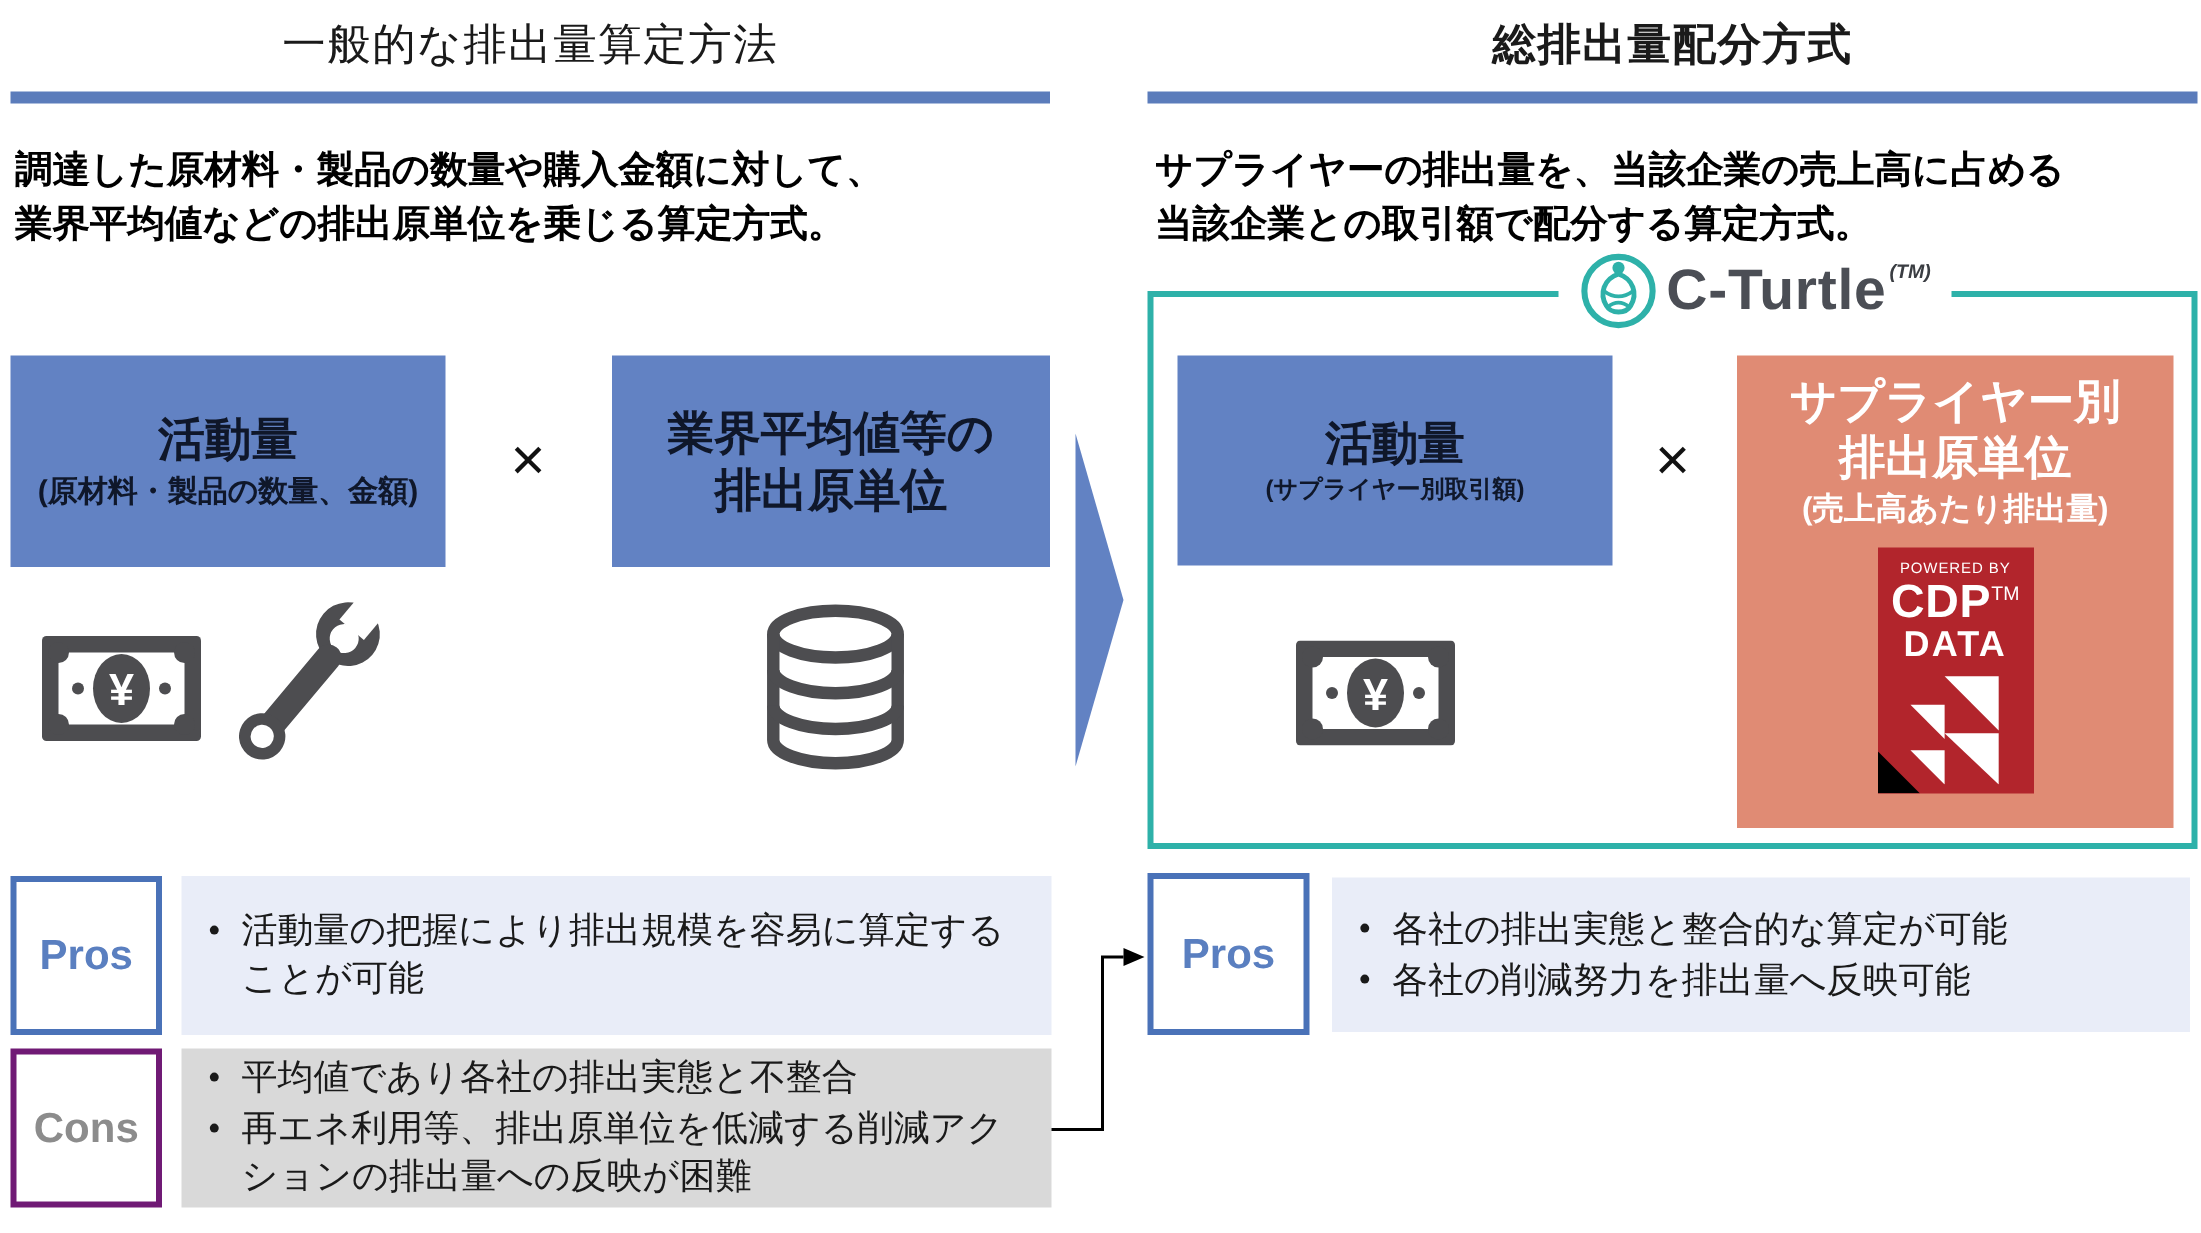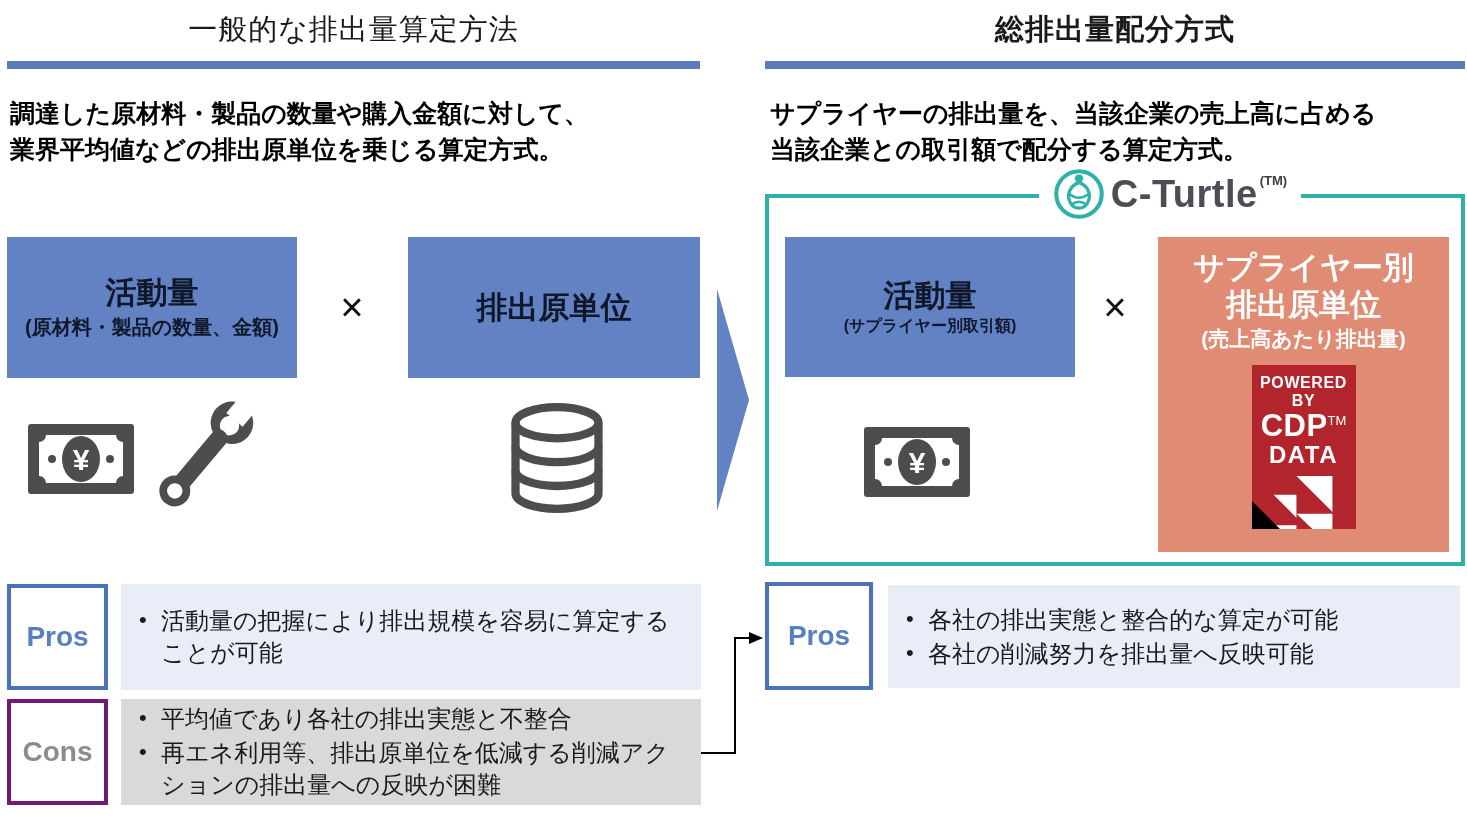--- a/index.html
+++ b/index.html
@@ -36,26 +36,26 @@
 
   .salmon-box{ left:1158px; top:237px; width:291px; height:315px; background:#e08b74;
                color:#fff; text-align:center; padding-top:12px; }
   .salmon-box .box-sub{ font-size:21px; }
 
   
   .teal-frame{ left:765px; top:194px; width:700px; height:372px; border:4px solid #2eb1a9; }
   .logo-wrap{ left:1039px; top:162px; width:262px; height:64px; background:#fff; z-index:3;
               display:flex; align-items:center; justify-content:center; }
   .logo-text{ font-size:38px; font-weight:700; color:#4b4e55; letter-spacing:0.5px; margin-left:6px; }
-  .logo-tm{ font-size:13px; font-weight:700; color:#3a3d42; position:relative; top:-14px; margin-left:2px; }
+  .logo-tm{ font-size:13px; font-weight:700; color:#3a3d42; position:relative; top:-14px; margin-left:2px;font-style:italic; }
 
   
   .cdp-badge{ position:relative; width:104px; height:164px; background:#b2252c; margin:12px auto 0;
               color:#fff; text-align:center; overflow:hidden; }
-  .cdp-pow{ font-size:16px; font-weight:700; letter-spacing:0.6px; margin-top:9px; }
+  .cdp-pow{ font-size:10px; font-weight:400; letter-spacing:0.6px; margin-top:9px; }
   .cdp-name{ font-size:31px; font-weight:800; line-height:1.02; letter-spacing:0.5px; }
   .cdp-name .tm{ font-size:13px; font-weight:400; vertical-align:super; letter-spacing:0;text-align:center; }
   .cdp-data{ font-size:24px; font-weight:800; letter-spacing:1.5px; line-height:1.05; }
   .cdp-tris{ display:block; margin:7px auto 0; }
   .cdp-corner{ position:absolute; left:0; bottom:0; }
 
   
   .flow-arrow{ left:716px; top:289px; }
 
   
@@ -94,20 +94,21 @@
     <div>調達した原材料・製品の数量や購入金額に対して、</div>
     <div>業界平均値などの排出原単位を乗じる算定方式。</div>
   </div>
 
   <div class="abs blue-box bb1">
     <div class="box-title">活動量</div>
     <div class="box-sub">(原材料・製品の数量、金額)</div>
   </div>
   <div class="abs times t1">×</div>
   <div class="abs blue-box bb2">
+    <div class="box-title">業界平均値等の</div>
     <div class="box-title">排出原単位</div>
   </div>
 
   <svg class="abs" style="left:28px; top:424px;" width="106" height="70" viewBox="0 0 106 70">
     <rect x="0" y="0" width="106" height="70" rx="3" fill="#4d4d50"></rect>
     <rect x="11" y="11" width="84" height="48" fill="#fff"></rect>
     <circle cx="11" cy="11" r="7" fill="#4d4d50"></circle>
     <circle cx="95" cy="11" r="7" fill="#4d4d50"></circle>
     <circle cx="11" cy="59" r="7" fill="#4d4d50"></circle>
     <circle cx="95" cy="59" r="7" fill="#4d4d50"></circle>

